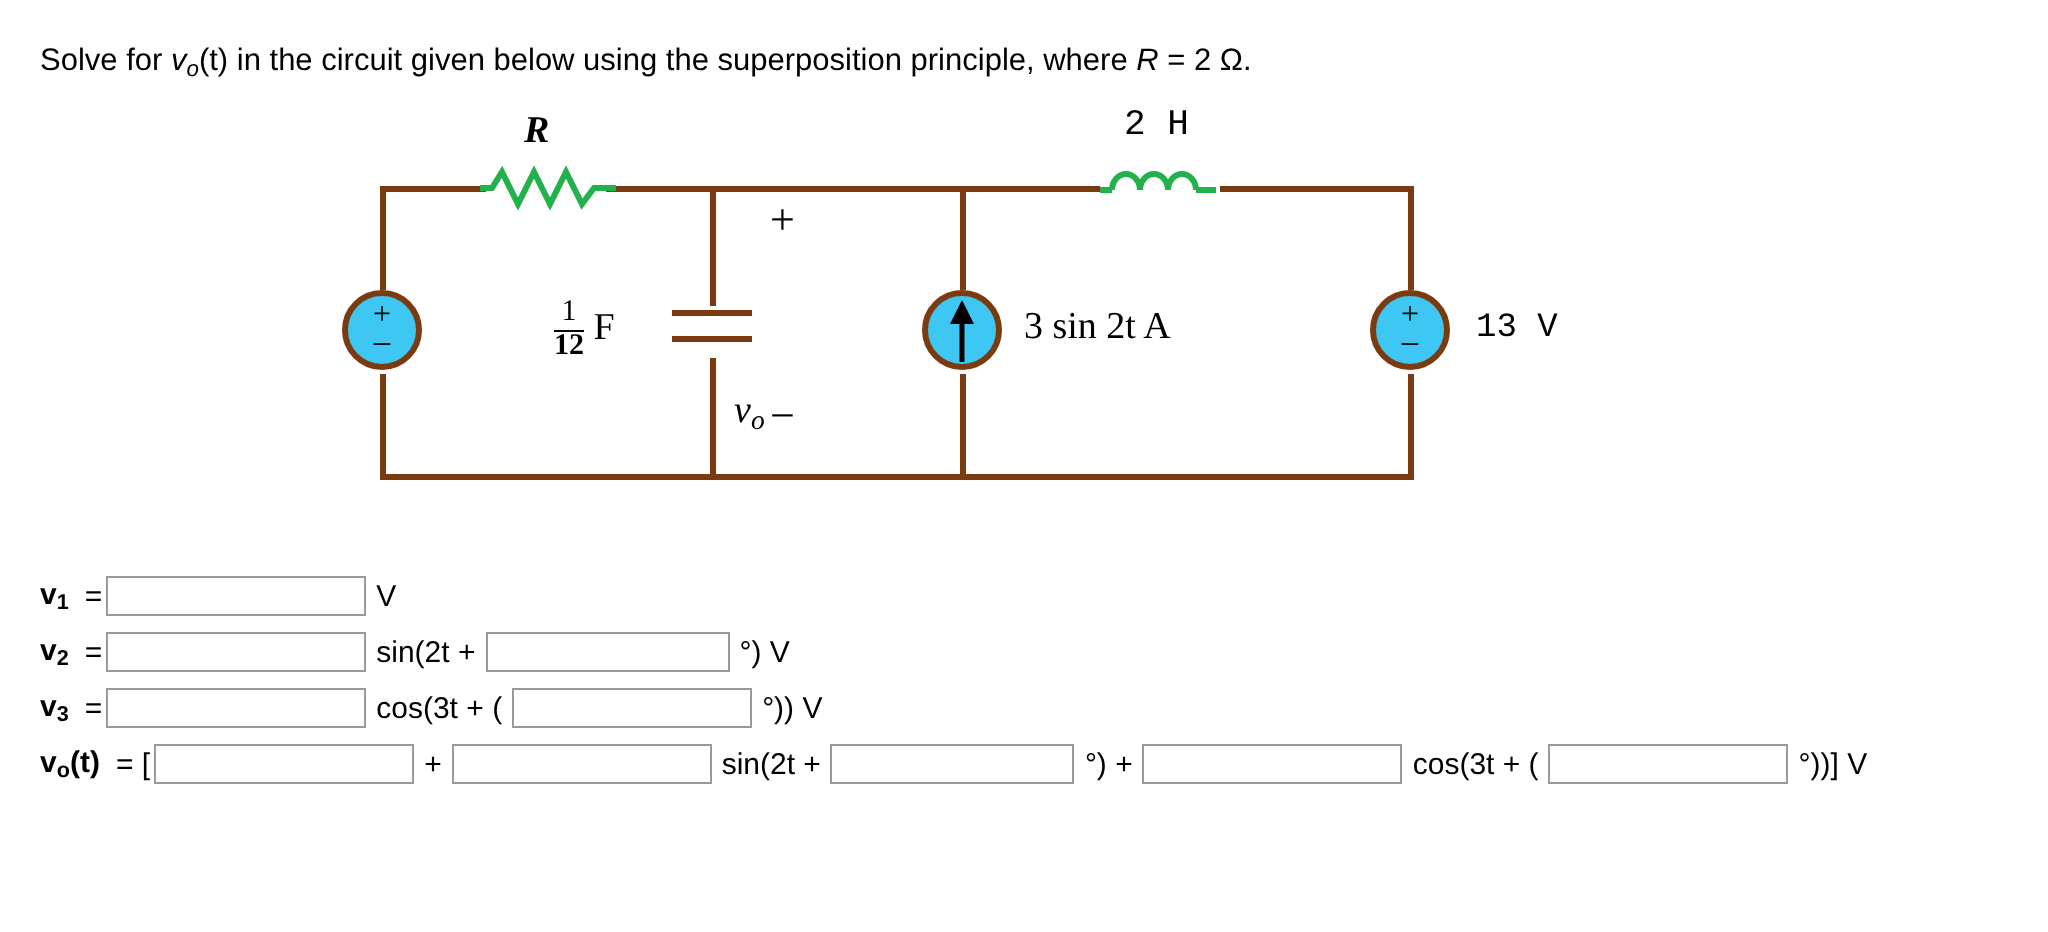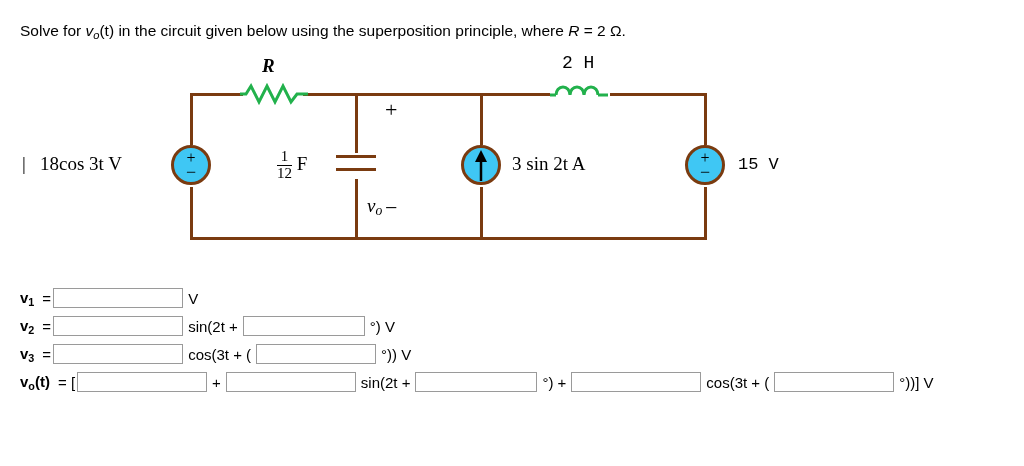--- a/index.html
+++ b/index.html
@@ -89,21 +89,21 @@
 
   .frac {
     display: inline-block;
     text-align: center;
     vertical-align: middle;
     font-family: "Liberation Serif", serif;
     line-height: 1.05;
     font-size: 15px;
   }
   .frac .num { display: block; }
-  .frac .den { display: block; border-top: 1.5px solid #000; }
+  .frac .den { display: block; border-top: 1.5px solid #000; font-weight: bold; }
 
   
   .pm {
     position: absolute;
     font-family: "Liberation Serif", serif;
     font-size: 22px;
   }
 
   
   .answers {
@@ -180,23 +180,20 @@
   <div class="label ital" style="left:262px; top:0px; font-weight:bold;">R</div>
 
   <svg class="inductor" style="left:548px; top:24px;" width="64" height="26" viewBox="0 0 64 26">
     <path d="M2,16 L8,16 M8,16 A7,8 0 1,1 22,16 A7,8 0 1,1 36,16 A7,8 0 1,1 50,16 M50,16 L60,16" fill="none" stroke="#22b14c" stroke-width="3"></path>
   </svg>
   <div class="label sans" style="left:562px; top:-2px; font-size:18px;">2 H</div>
 
   <div class="src" style="left:171px; top:90px;">
     <span class="plus">+</span>
     <span class="minus">−</span>
-  </div>
-  <div class="label" style="left:22px; top:98px; font-family:'Liberation Serif',serif; font-size:19px;">
-    <span class="lead">|</span><span>18cos 3t V</span>
   </div>
 
   <div class="cap-plate" style="left:336px; top:100px; width:40px;"></div>
   <div class="cap-plate" style="left:336px; top:113px; width:40px;"></div>
   <div class="label" style="left:277px; top:94px;">
     <span class="frac">
       <span class="num">1</span>
       <span class="den">12</span>
     </span>
     <span style="font-family:'Liberation Serif',serif; font-size:19px;">F</span>
@@ -214,21 +211,21 @@
     <polygon points="11,0 5,12 17,12" fill="#000"></polygon>
   </svg>
   <div class="label" style="left:512px; top:98px; font-family:'Liberation Serif',serif; font-size:19px;">
     <span>3 sin 2t A</span>
   </div>
 
   <div class="src" style="left:685px; top:90px;">
     <span class="plus">+</span>
     <span class="minus">−</span>
   </div>
-  <div class="label sans" style="left:738px; top:100px; font-size:17px;">15 V</div>
+  <div class="label sans" style="left:738px; top:100px; font-size:17px;">13 V</div>
 </div>
 
 <div class="answers">
 
   <div class="arow">
     <span class="lbl"><span>v</span><span class="sub">1</span></span>
     <span class="txt tight">=</span>
     <input class="box w1" type="text" style="">
     <span class="txt">V</span>
   </div>

